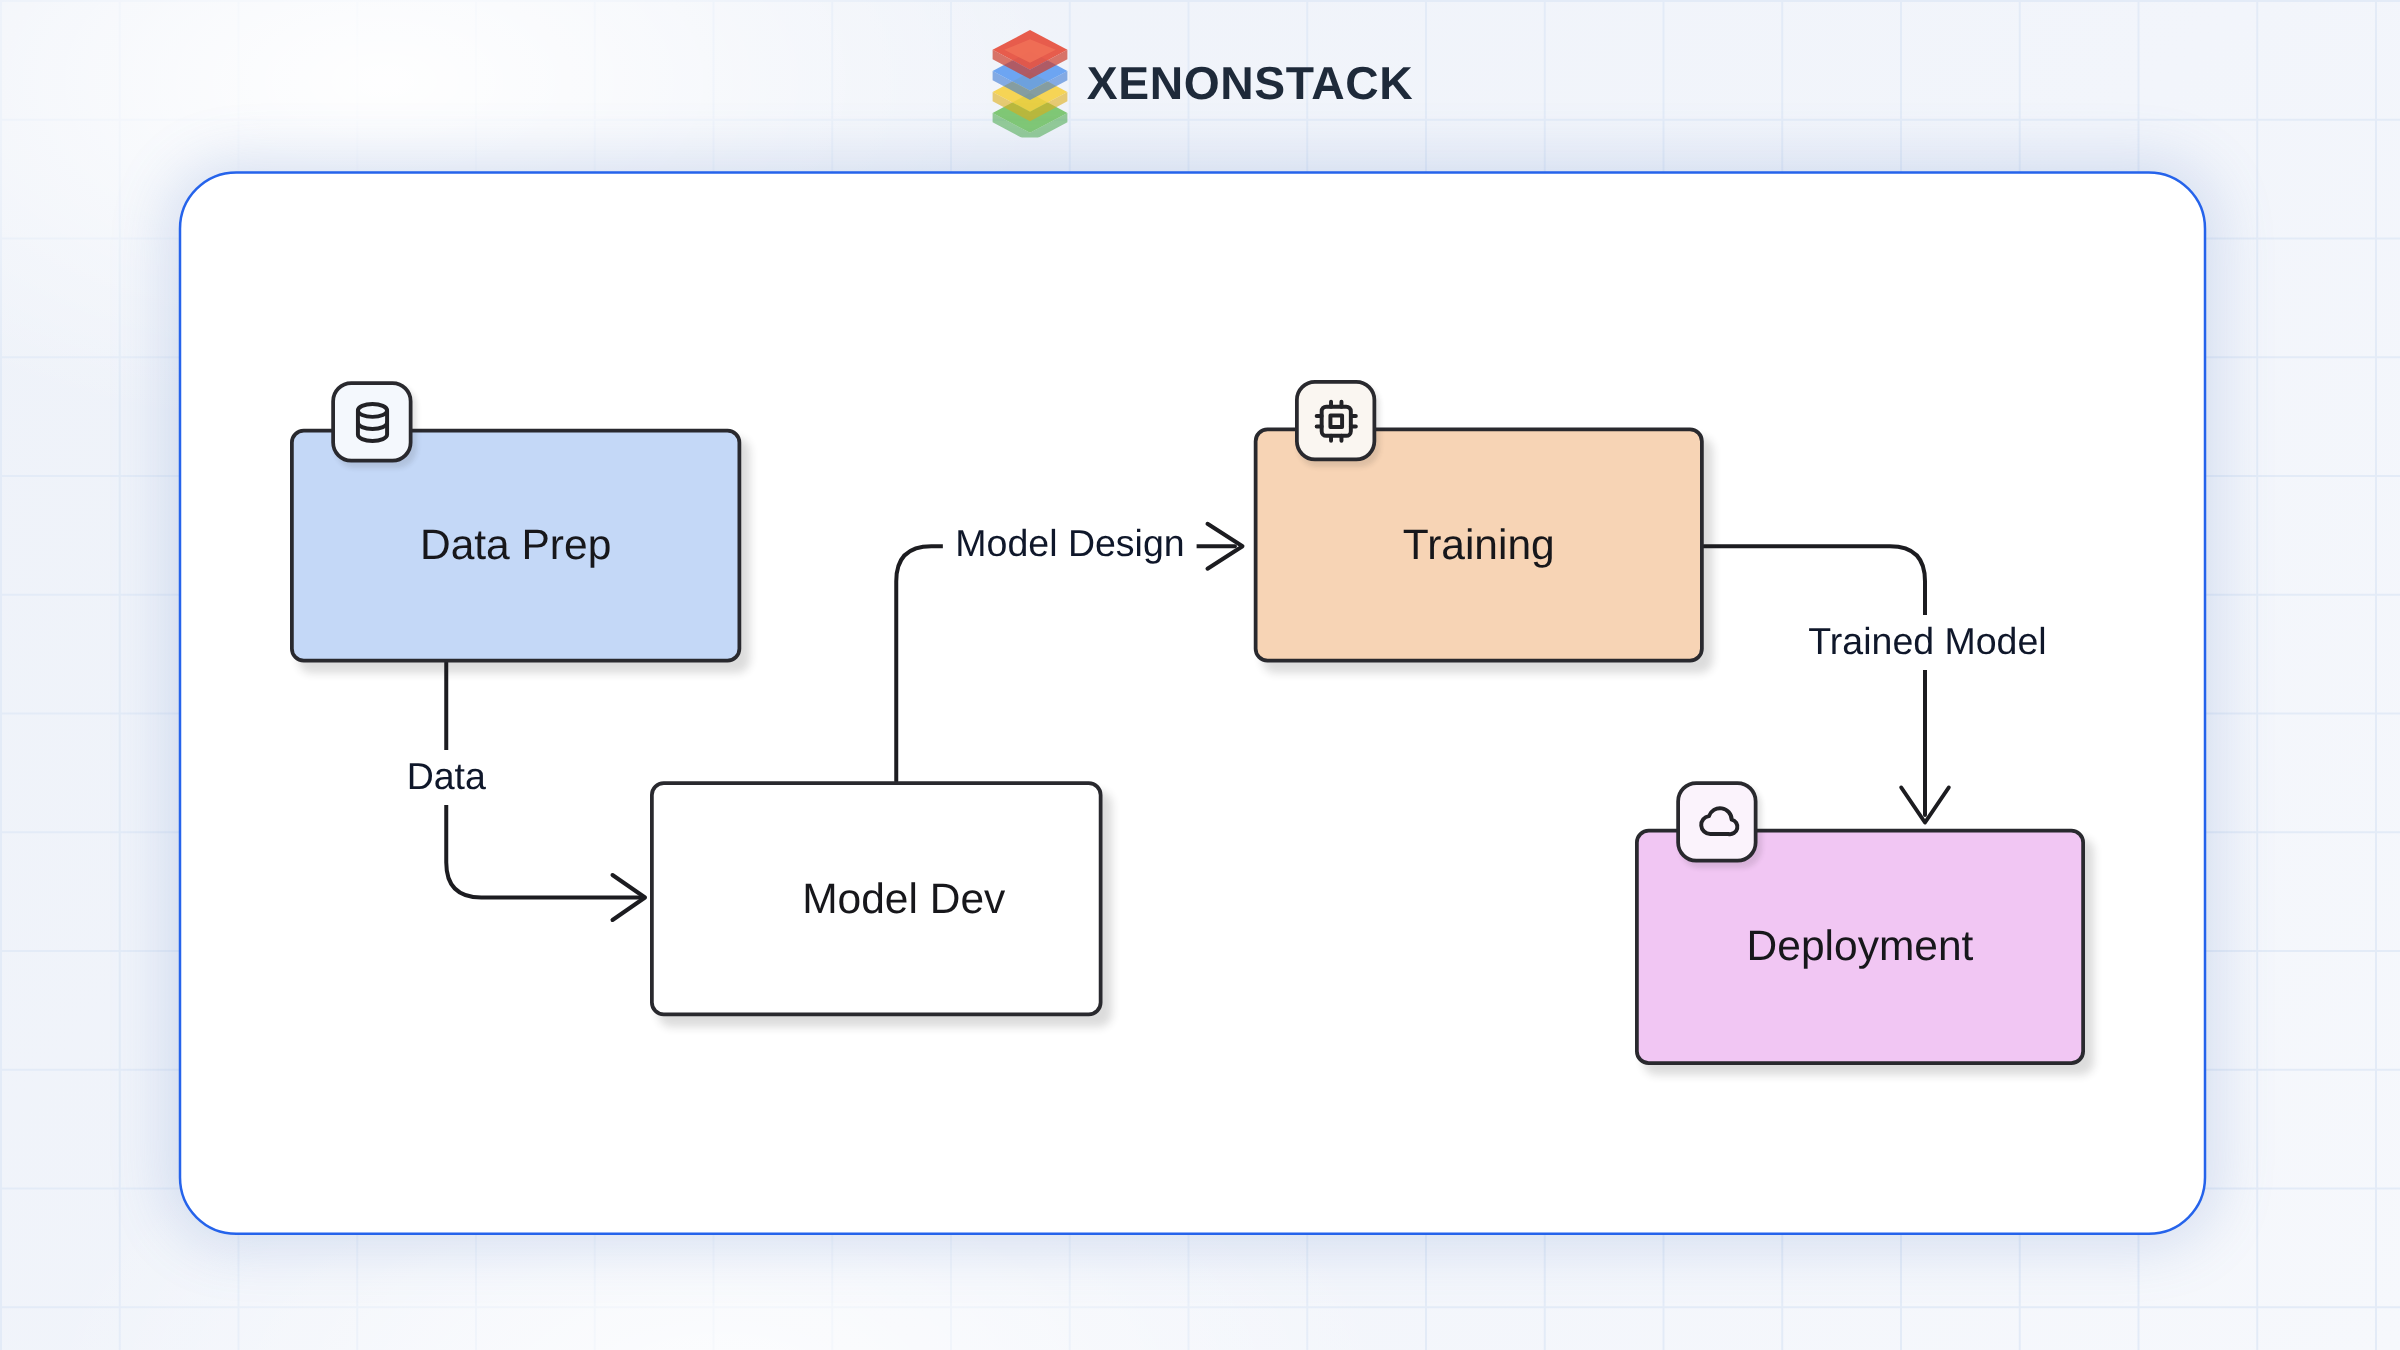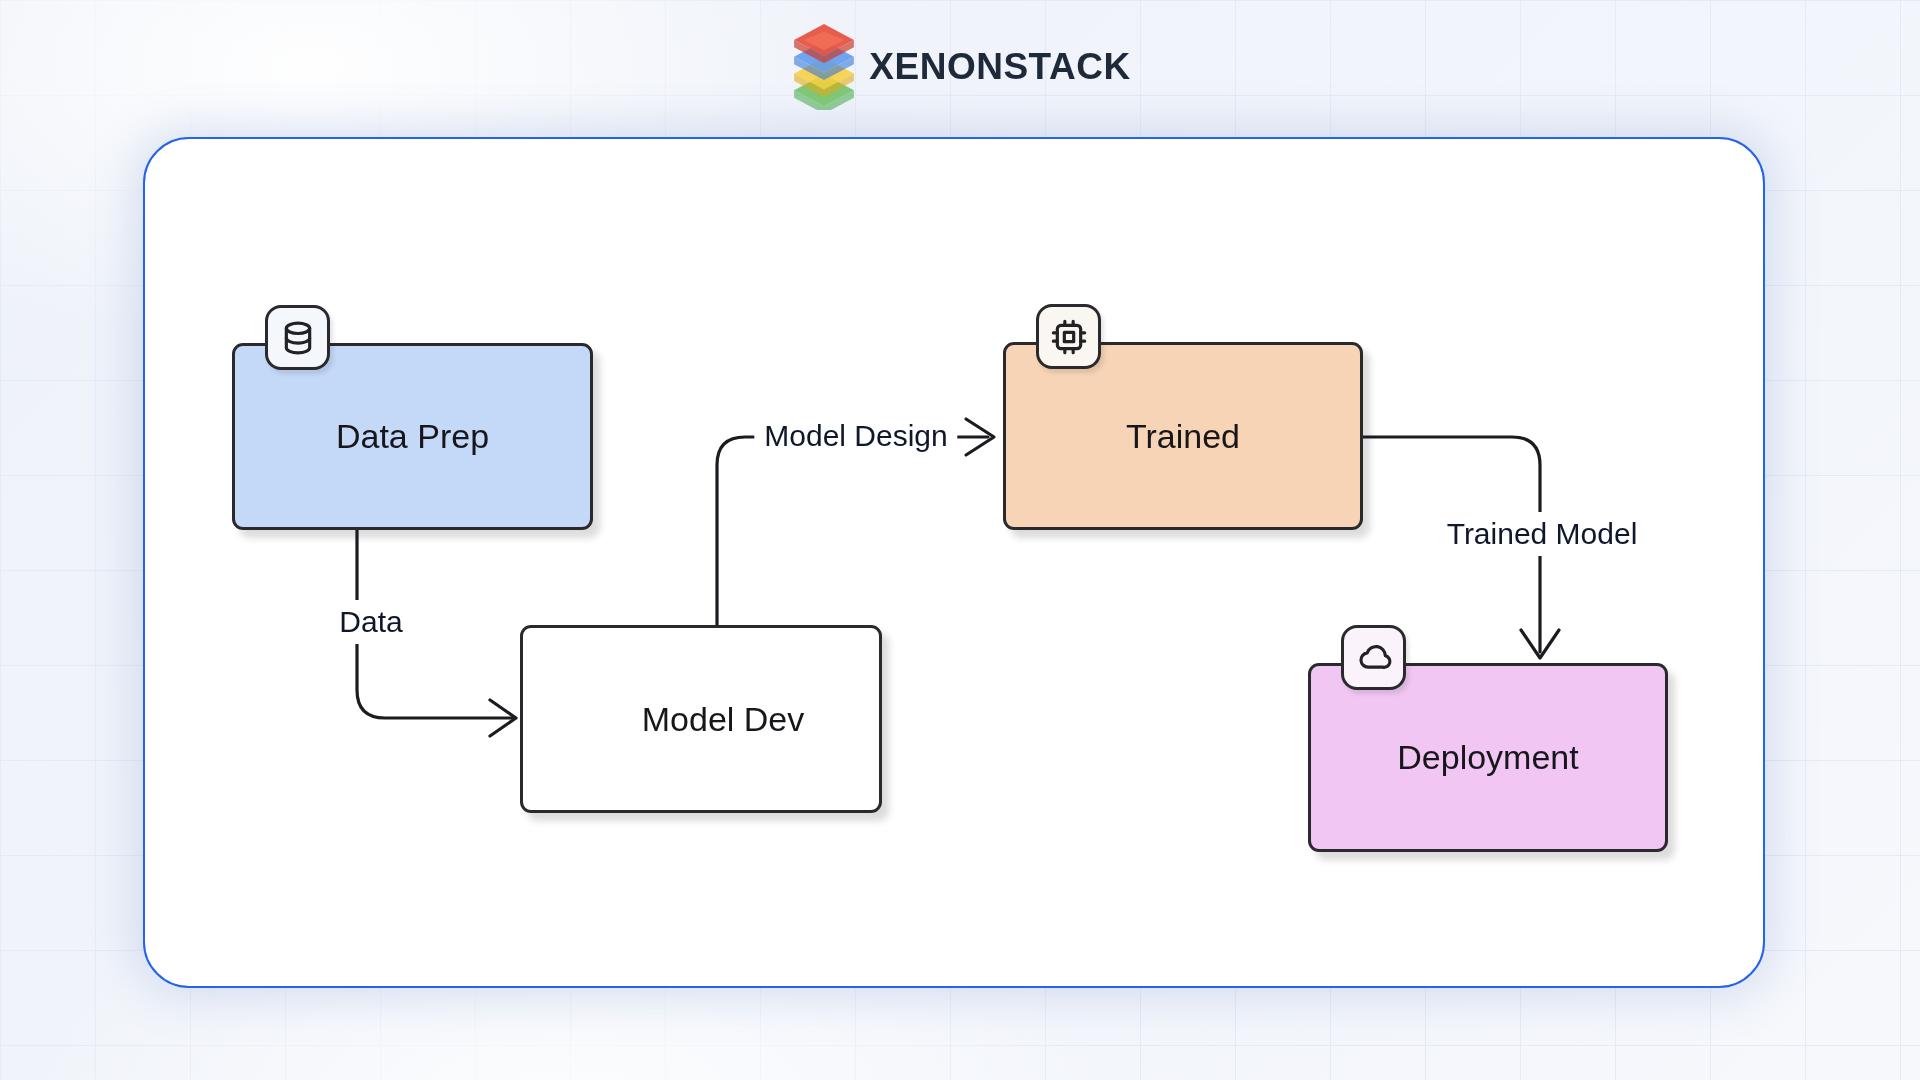--- a/index.html
+++ b/index.html
@@ -68,23 +68,23 @@
   .badge-db    { background:#f4f8fd; }
   .badge-chip  { background:#faf6f1; }
   .badge-cloud { background:#fbf3fc; }
 
   
   .edge-label {
     position:absolute; transform:translate(-50%,-50%);
     background:#ffffff; padding:5px 10px;
     font-size:30px; color:#0f172a; white-space:nowrap;
   }
-  .label-data          { left:371px;  top:622px; }
+  .label-data          { left:357px;  top:622px; }
   .label-model-design  { left:856px;  top:436px; }
-  .label-trained-model { left:1542px; top:534px; }
+  .label-trained-model { left:1542px; top:514px; }
 </style>
 </head>
 <body>
 
 <div class="page">
 
   <header class="brand">
     <svg class="brand-logo" viewBox="0 0 72 92">
 
       <polygon points="4,71 36,88 68,71 68,79 36,96 4,79" fill="#46a845" opacity=".55"></polygon>
@@ -133,21 +133,21 @@
   </div>
 
   <div class="node node-training">
     <div class="badge badge-chip">
       <svg viewBox="0 0 24 24">
         <rect x="5" y="5" width="14" height="14" rx="2.2"></rect>
         <rect x="9.2" y="9.2" width="5.6" height="5.6"></rect>
         <path d="M9.5 5 V2.6 M14.5 5 V2.6 M9.5 19 V21.4 M14.5 19 V21.4 M5 9.5 H2.6 M5 14.5 H2.6 M19 9.5 H21.4 M19 14.5 H21.4"></path>
       </svg>
     </div>
-    <span class="node-label">Trained</span>
+    <span class="node-label">Training</span>
   </div>
 
   <div class="node node-deployment">
     <div class="badge badge-cloud">
       <svg viewBox="0 0 24 24">
         <path d="M17.2 17.5 H8.5 a4.3 4.3 0 0 1 -0.6 -8.56 A5.6 5.6 0 0 1 18.8 10.6 a3.5 3.5 0 0 1 -1.6 6.9 z"></path>
       </svg>
     </div>
     <span class="node-label">Deployment</span>
   </div>

